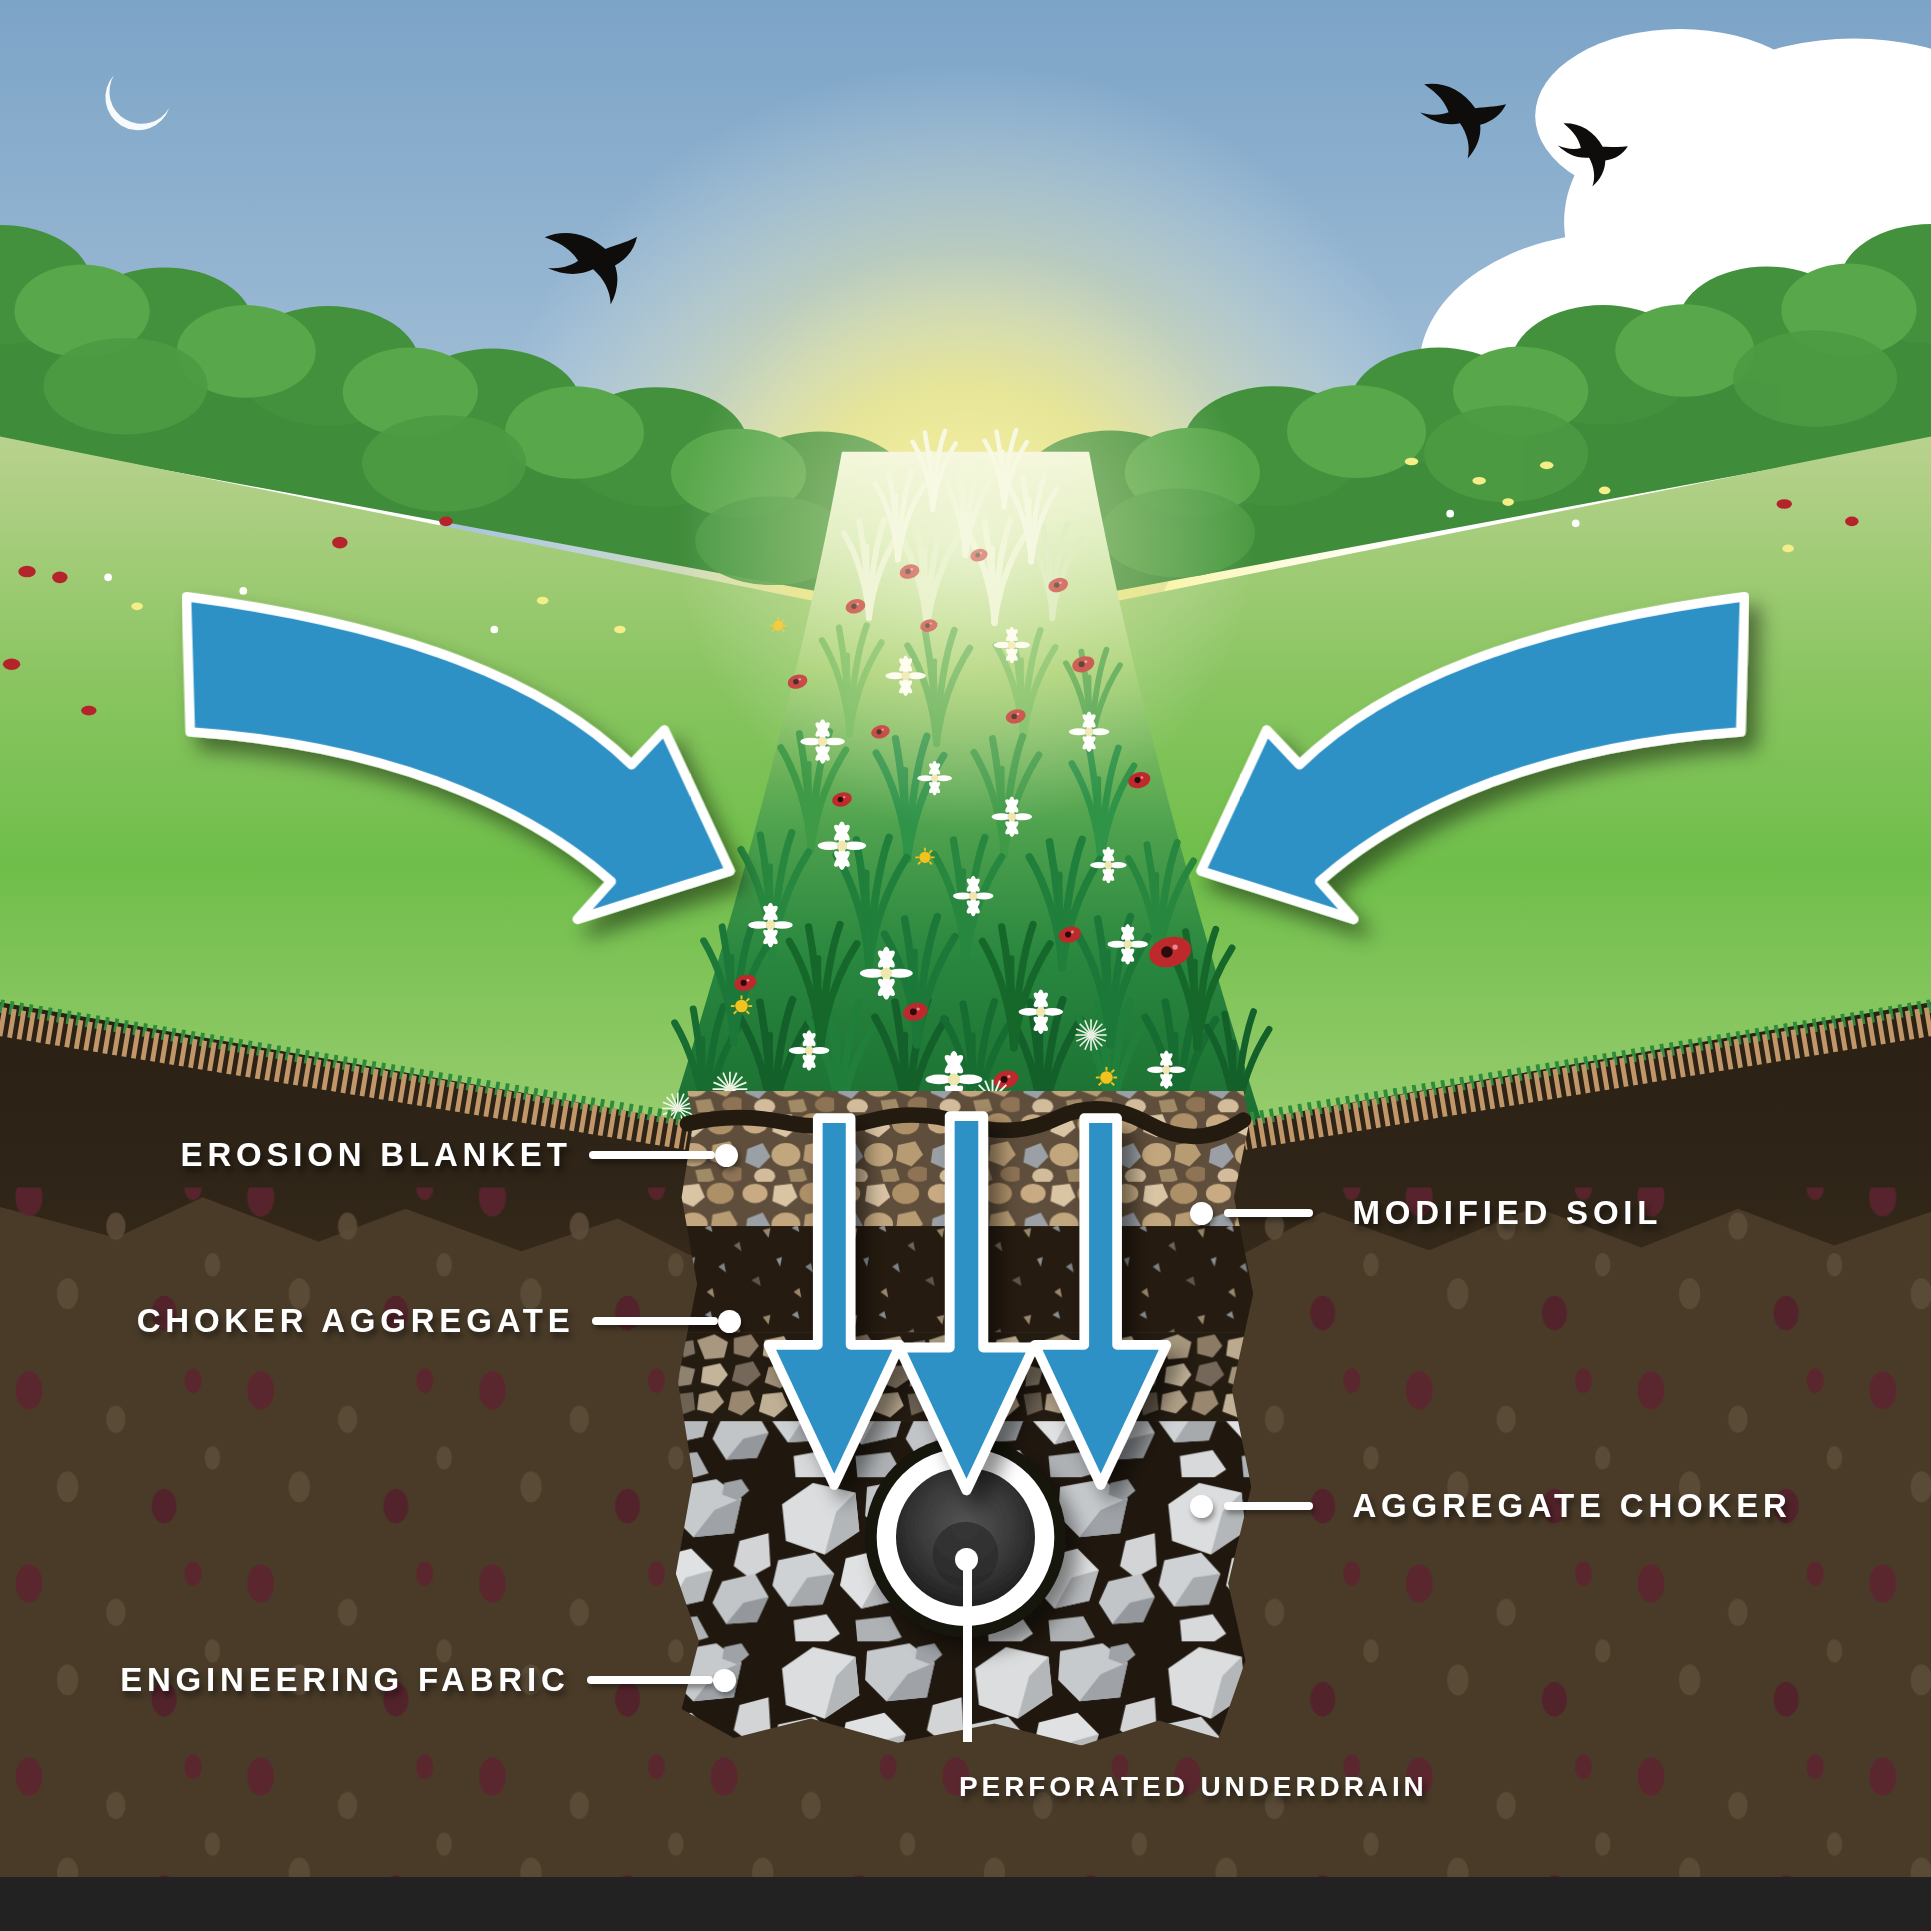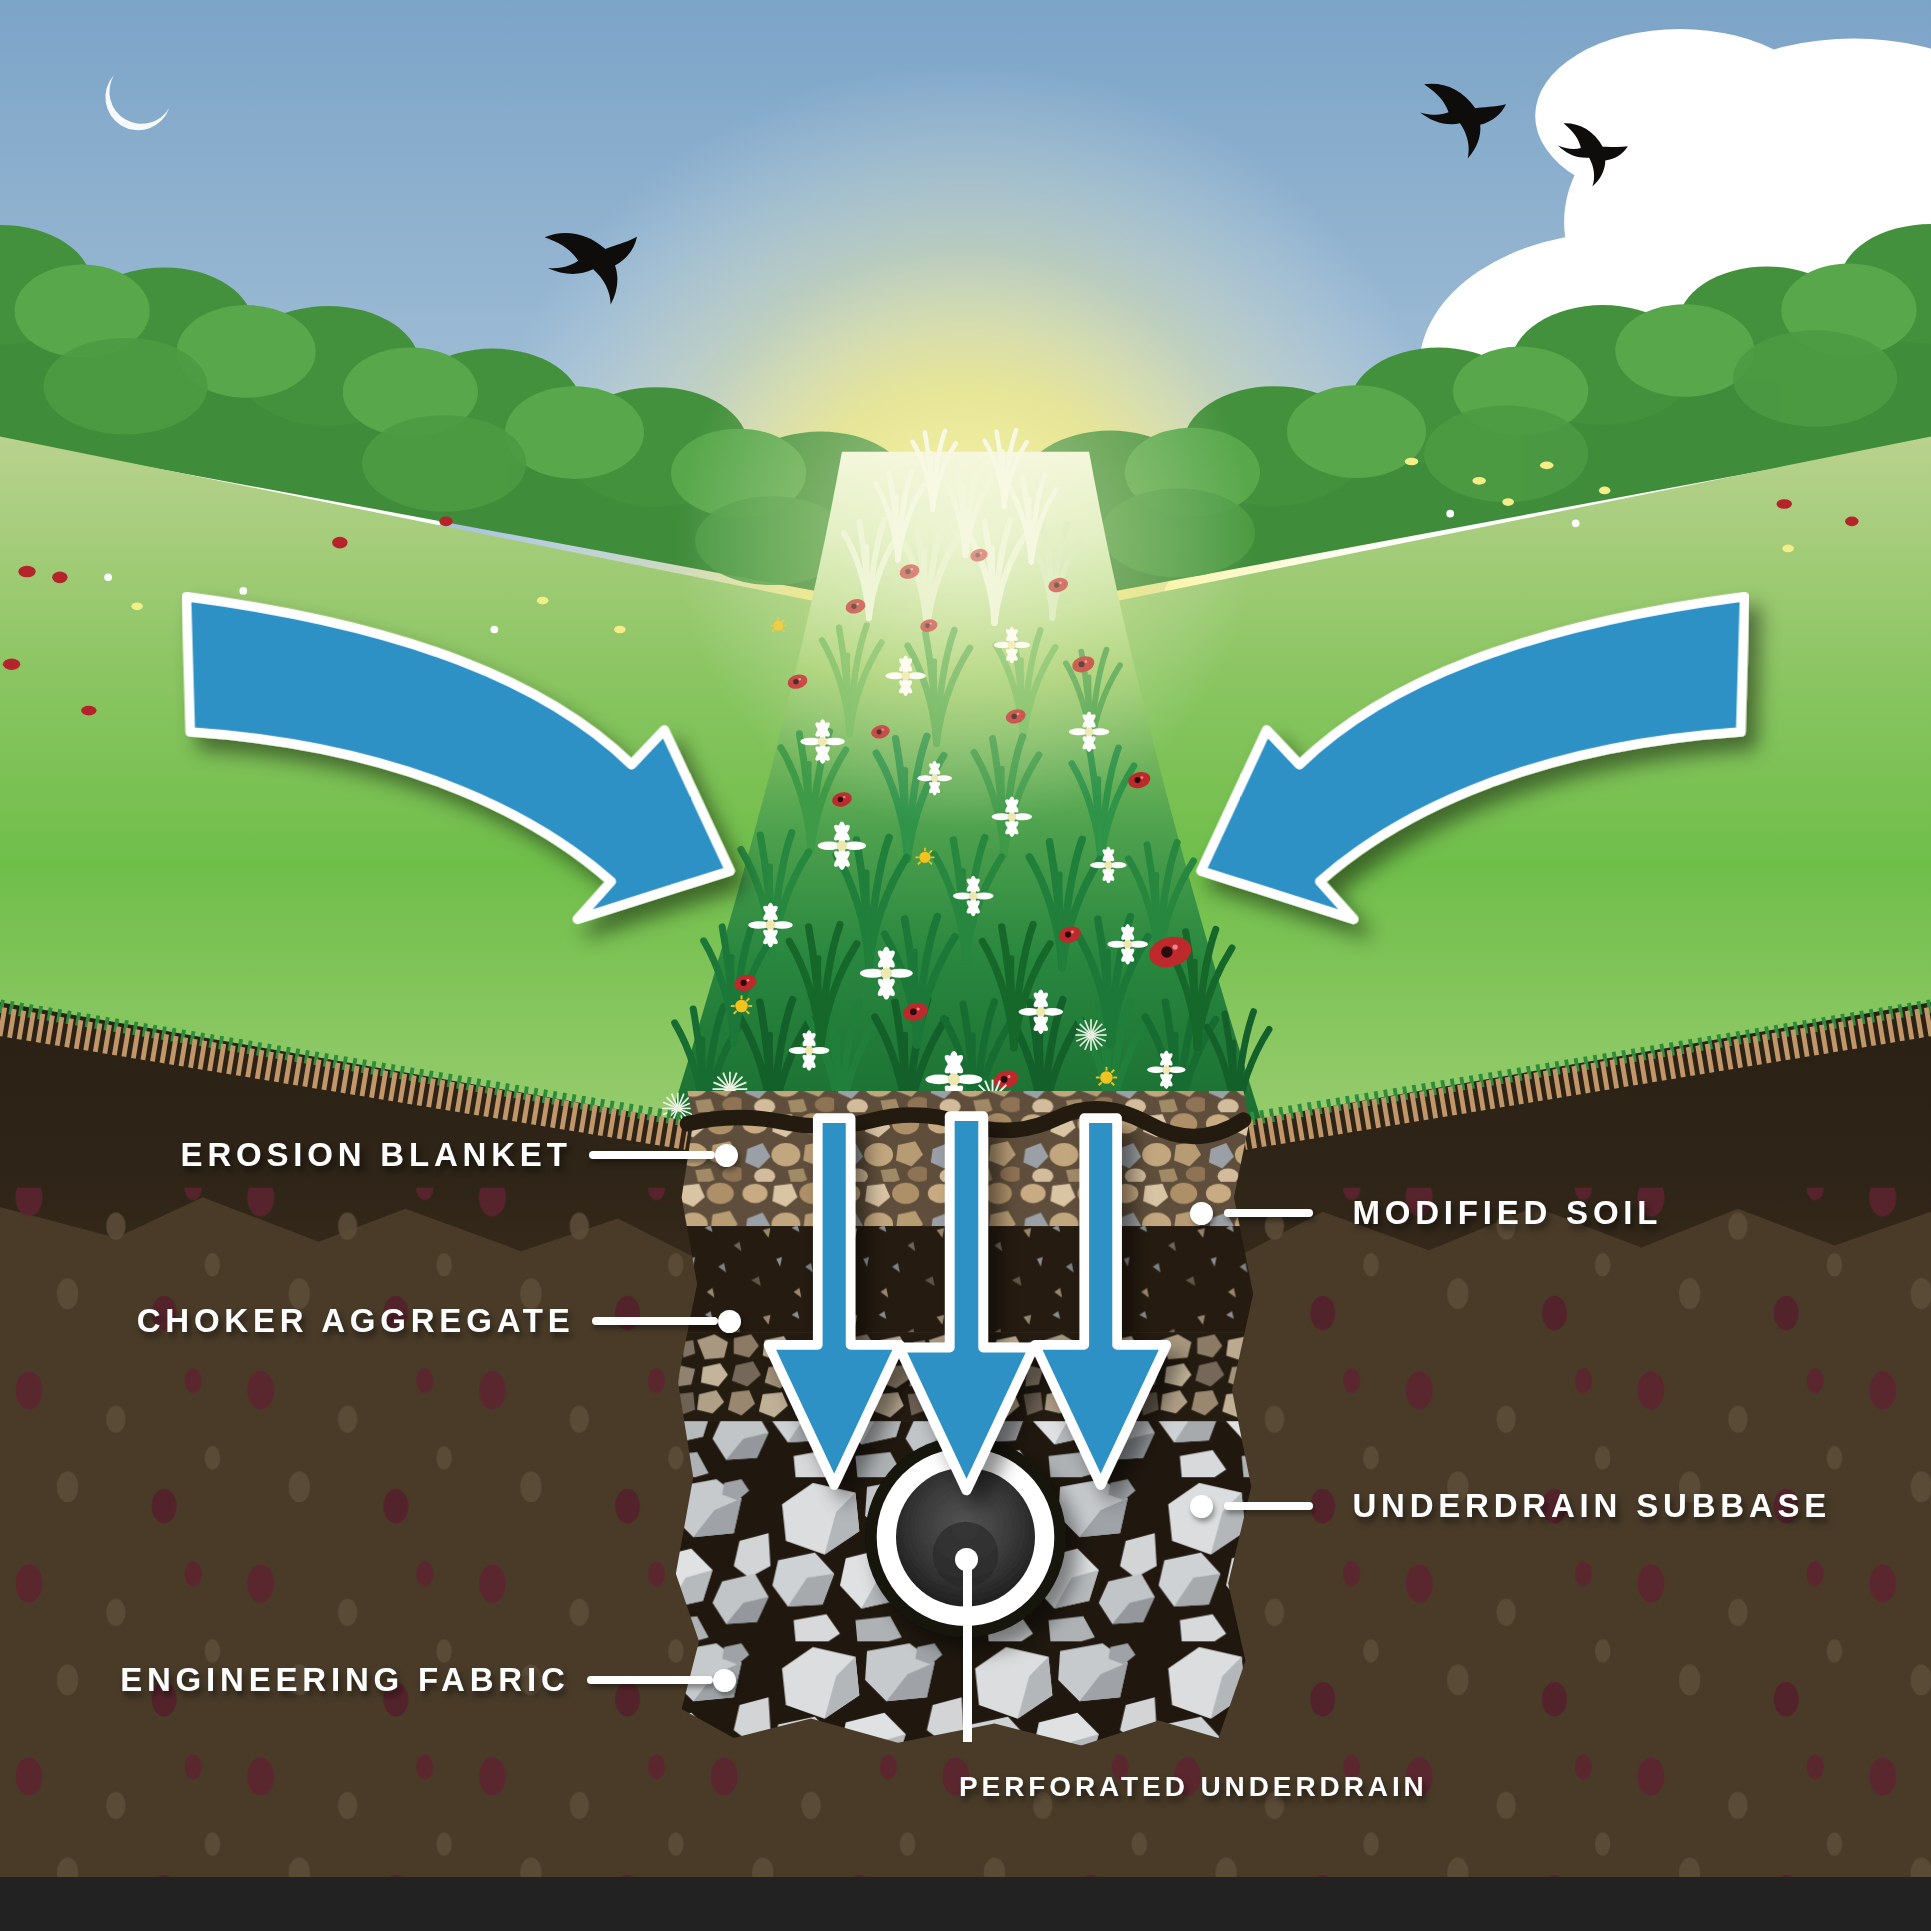--- a/index.html
+++ b/index.html
@@ -513,21 +513,21 @@
   <span>CHOKER AGGREGATE</span>
   <span class="gap"></span>
       <span class="line"></span>
   <span class="dot"></span>
 </div>
 
 <div class="callout co-right co-subbase">
   <span class="dot"></span>
   <span class="line"></span>
       <span class="gap"></span>
-  <span>UNDERDRAIN SUBBASE</span>
+  <span>AGGREGATE CHOKER</span>
 </div>
 
 <div class="callout co-left co-fabric">
   <span>ENGINEERING FABRIC</span>
   <span class="gap"></span>
       <span class="line"></span>
   <span class="dot"></span>
 </div>
 
 <div class="pu-dot"></div>

